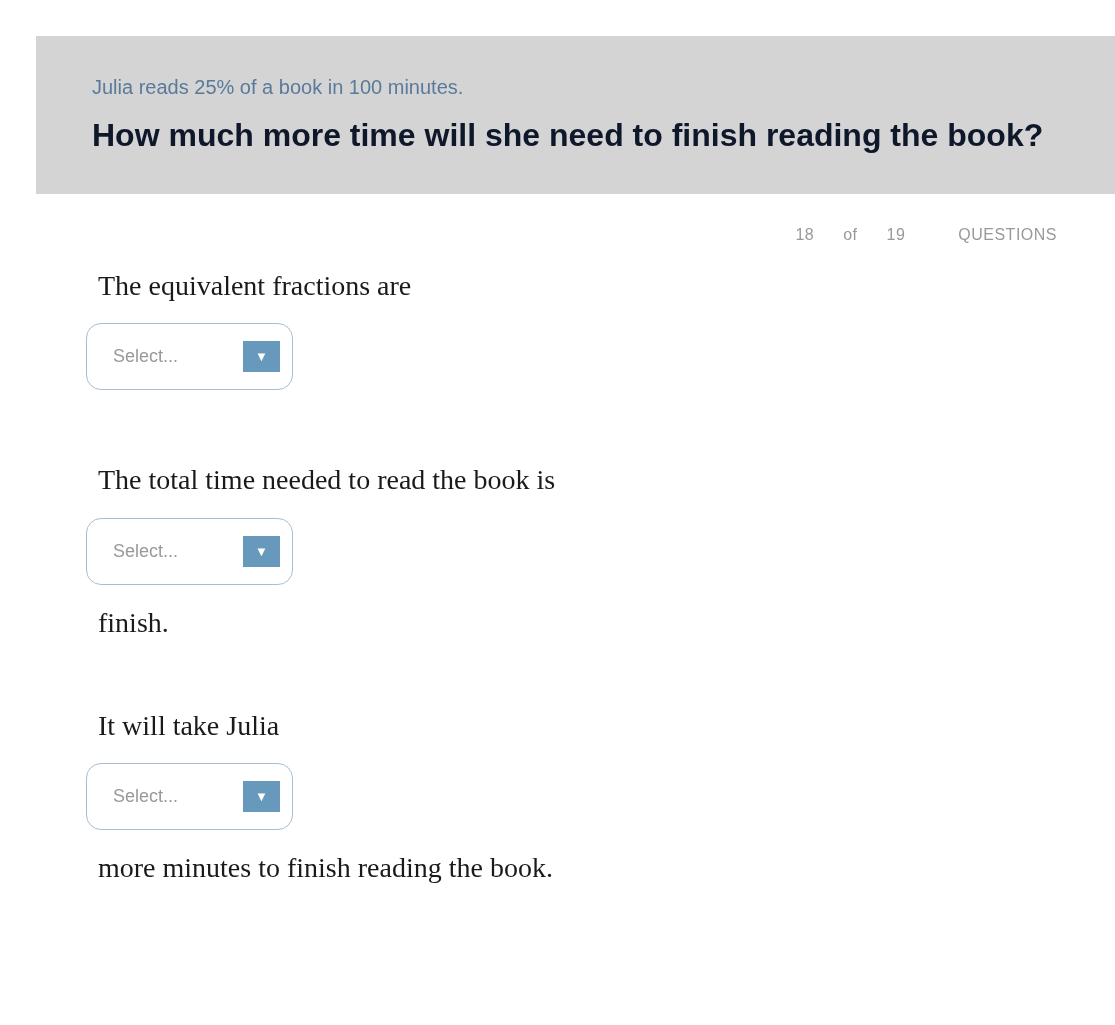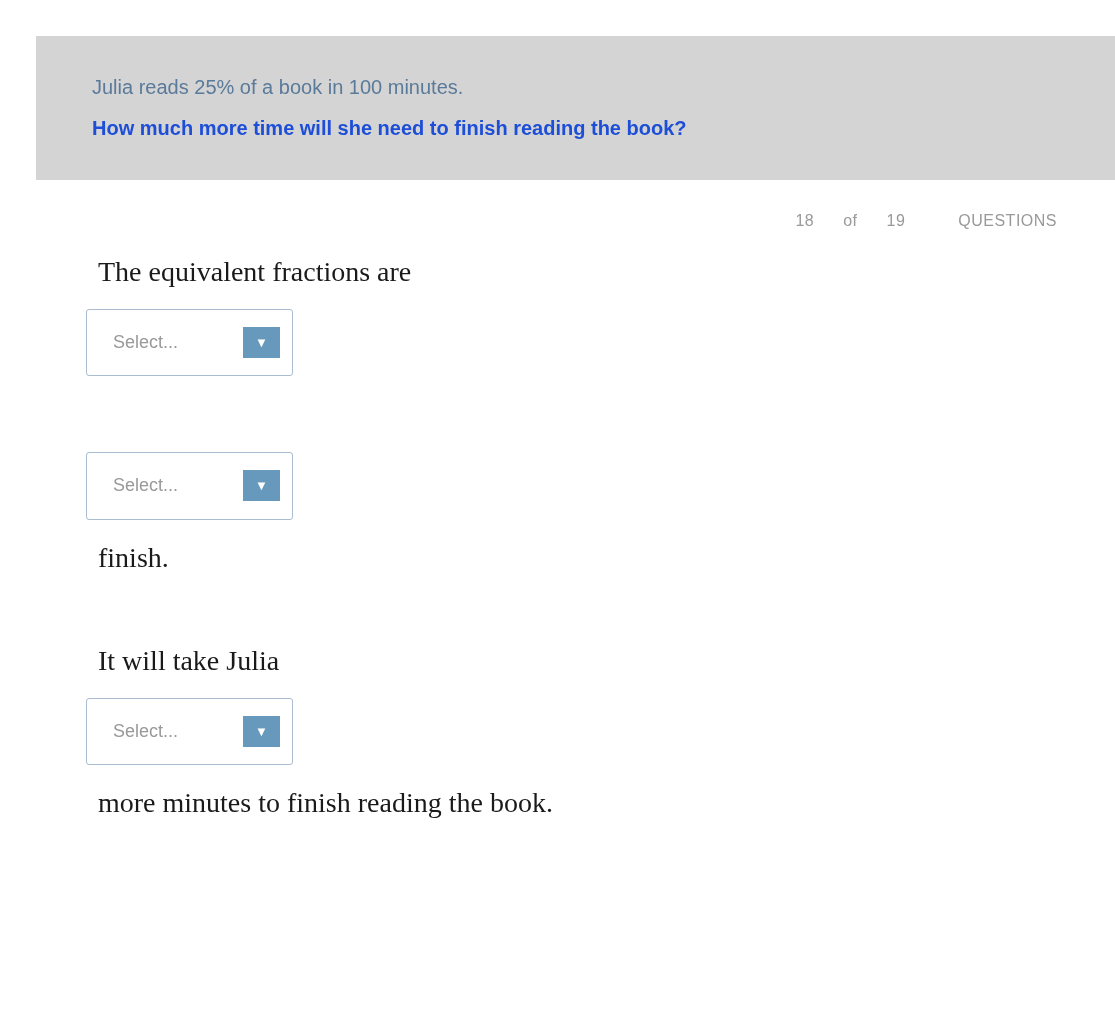--- a/index.html
+++ b/index.html
@@ -21,22 +21,22 @@
     }
 
     .problem-statement {
       color: #5a7a9a;
       font-size: 20px;
       margin-bottom: 18px;
       font-family: Arial, sans-serif;
     }
 
     .question-text {
-      color: #1d4ed8;
-      font-size: 20px;
+      color: #0f172a;
+      font-size: 32px;
       font-weight: bold;
       font-family: Arial, sans-serif;
     }
 
     .main-section {
       background: #ffffff;
       padding: 0 46px 40px 26px;
     }
 
     .question-counter {
@@ -56,21 +56,21 @@
     }
 
     .sentence-line {
       margin-bottom: 10px;
     }
 
     .dropdown-wrapper {
       display: inline-flex;
       align-items: center;
       border: 1.5px solid #aabdd0;
-      border-radius: 3px;
+      border-radius: 15px;
       overflow: hidden;
       vertical-align: middle;
       margin: 6px 0;
     }
 
     .dropdown-text {
       background: #ffffff;
       color: #999999;
       font-size: 18px;
       padding: 8px 14px;
@@ -127,20 +127,23 @@
     <div>
       <div class="dropdown-wrapper">
         <div class="dropdown-text">Select...</div>
         <button class="dropdown-btn" aria-label="Open dropdown 1"></button>
       </div>
     </div>
 
 
     <div class="section-gap"></div>
 
+    <div class="sentence-line">
+      <span>The total time needed to read the book is</span>
+    </div>
 
     <div>
       <div class="dropdown-wrapper">
         <div class="dropdown-text">Select...</div>
         <button class="dropdown-btn" aria-label="Open dropdown 2"></button>
       </div>
     </div>
 
     <div class="sentence-line">
       <span>finish.</span>

